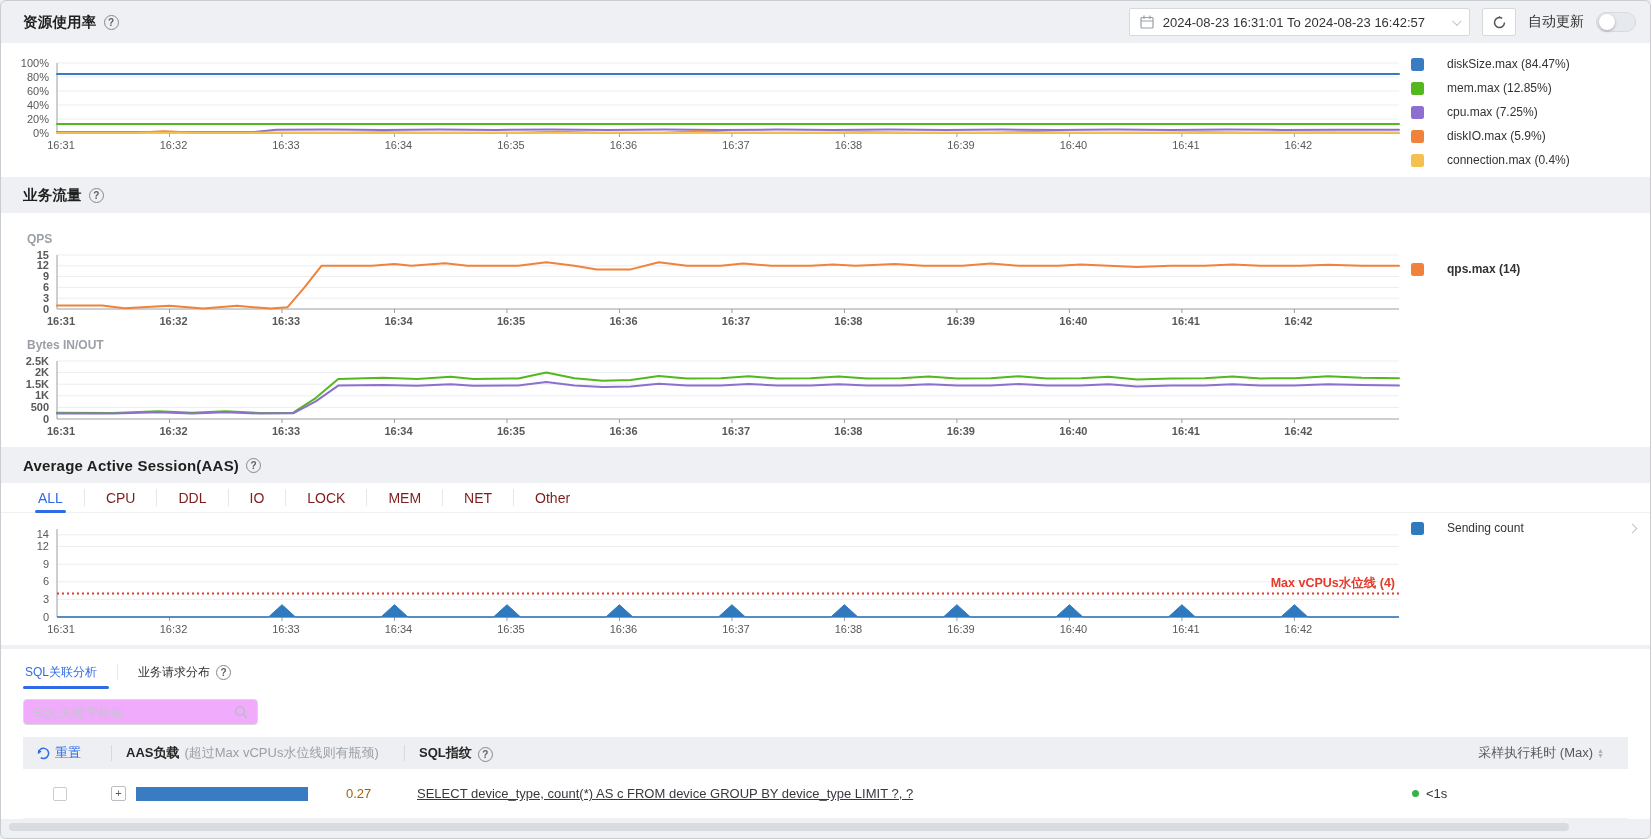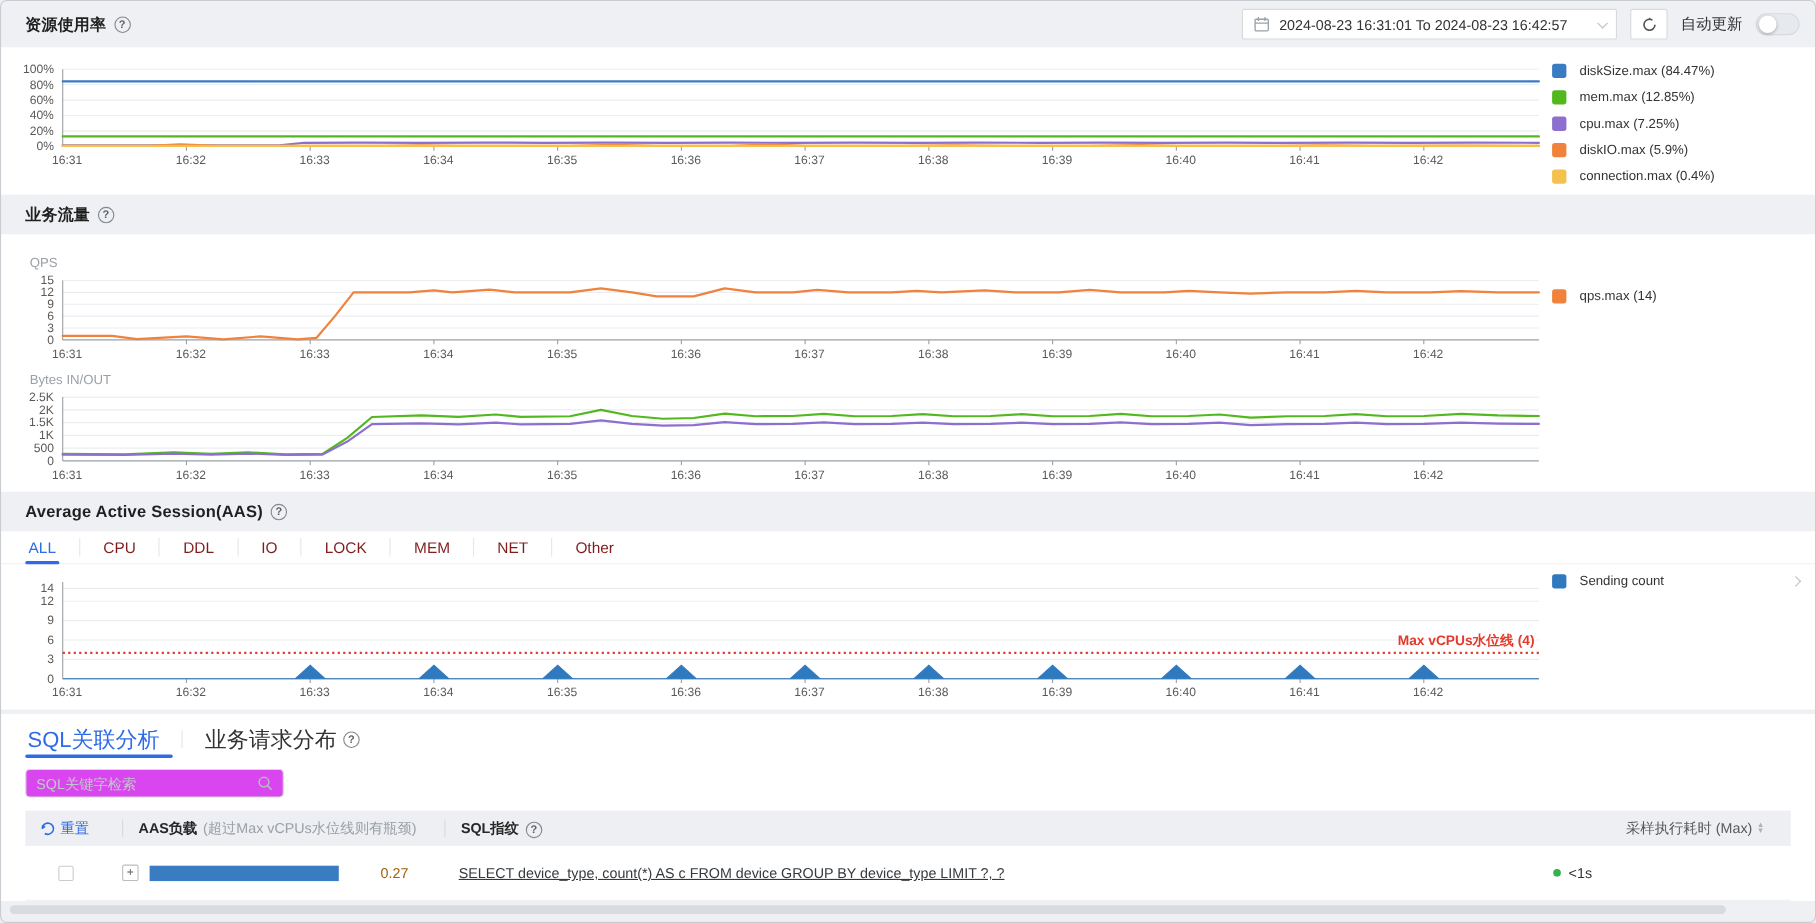--- a/index.html
+++ b/index.html
@@ -37,47 +37,47 @@
   .toggle .knob{ width:16px; height:16px; border-radius:50%; background:#fff; position:absolute; top:1px; left:2px;
     box-shadow:0 1px 3px rgba(0,0,0,.3); }
 
   .card{ background:#fff; }
   .chart-row{ display:flex; }
   .chart{ width:1410px; flex:none; position:relative; }
   #chart-resource{ height:122px; }
   #chart-qps{ height:106px; }
   #chart-bytes{ height:116px; }
   #chart-aas{ height:132px; }
-  #card-traffic{ padding-top:12px; }
+  #card-traffic{ padding-top:12px;font-weight:bold; }
 
   .legend{ flex:1; }
-  .legend-item{ display:flex; align-items:center; gap:12px; margin-bottom:10px; padding-right:14px; }
+  .legend-item{ display:flex; align-items:center; gap:23px; margin-bottom:10px; padding-right:14px; }
   .legend-item .sq{ width:13px; height:13px; border-radius:2.5px; flex:none; }
   .legend-item .ltext{ font-size:12px; color:#333; }
   .legend-item .chev.right{ margin-left:auto; }
   .pt14{ padding-top:14px; } .pt37{ padding-top:37px; } .pt32{ padding-top:32px; } .pt8{ padding-top:8px; }
 
   
-  .aas-tabs{ display:flex; align-items:stretch; height:30px; border-bottom:1px solid #f0f1f3; padding-left:4px; }
+  .aas-tabs{ display:flex; align-items:stretch; height:30px; border-bottom:1px solid #f0f1f3; padding-left:16px; }
   .aas-tab{ display:flex; align-items:center; padding:0 21px; font-size:14px; color:#7f1d1d;
     border-right:1px solid #e4e6ea; cursor:pointer; position:relative; margin:6px 0; line-height:1; }
   .aas-tab:last-child{ border-right:none; }
   .aas-tab.active{ color:#2e6be6; }
   .aas-tab.active::after{ content:""; position:absolute; left:18px; right:18px; bottom:-7px; height:3px; background:#2e6be6; border-radius:2px; }
 
   
   #card-sql{ padding:6px 22px 0 22px; }
   .sql-tabs{ display:flex; align-items:center; height:34px; }
-  .sql-tab{ font-size:20px; color:#333; display:flex; align-items:center; gap:6px; padding:0 20px; cursor:pointer; position:relative; height:100%; }
+  .sql-tab{ font-size:12px; color:#333; display:flex; align-items:center; gap:6px; padding:0 20px; cursor:pointer; position:relative; height:100%; }
   .sql-tab:first-child{ padding-left:2px; }
   .sql-tab.active{ color:#2e6be6; }
   .sql-tab.active::after{ content:""; position:absolute; left:0; right:8px; bottom:0; height:3px; background:#2e6be6; border-radius:2px; }
   .sql-tab-sep{ width:1px; height:16px; background:#e4e6ea; }
   .searchbox{ margin-top:10px; width:235px; height:26px; border:1px solid #d9d9d9; border-radius:4px;
-    background:#d946ef; display:flex; align-items:center; padding:0 9px; gap:6px; }
+    background:#f0abfc; display:flex; align-items:center; padding:0 9px; gap:6px; }
   .searchbox input{ border:none; outline:none; flex:1; font-size:13px; color:#333; font-family:inherit; background:transparent; }
   .searchbox input::placeholder{ color:#c2c6cc; }
 
   .tbl-header{ margin-top:12px; height:32px; background:#edeff2; display:flex; align-items:center; font-size:13px; }
   .th-sep{ width:1px; height:16px; background:#d6d9de; }
   .th-reset{ width:88px; display:flex; align-items:center; gap:5px; color:#2e6be6; padding-left:14px; cursor:pointer; }
   .th-aas{ width:292px; padding-left:14px; display:flex; align-items:center; gap:5px; }
   .th-aas b, .th-sql b{ color:#262626; font-weight:700; }
   .th-aas .note{ color:#9aa0a6; font-weight:400; }
   .th-sql{ flex:1; padding-left:14px; display:flex; align-items:flex-end; gap:6px; }

